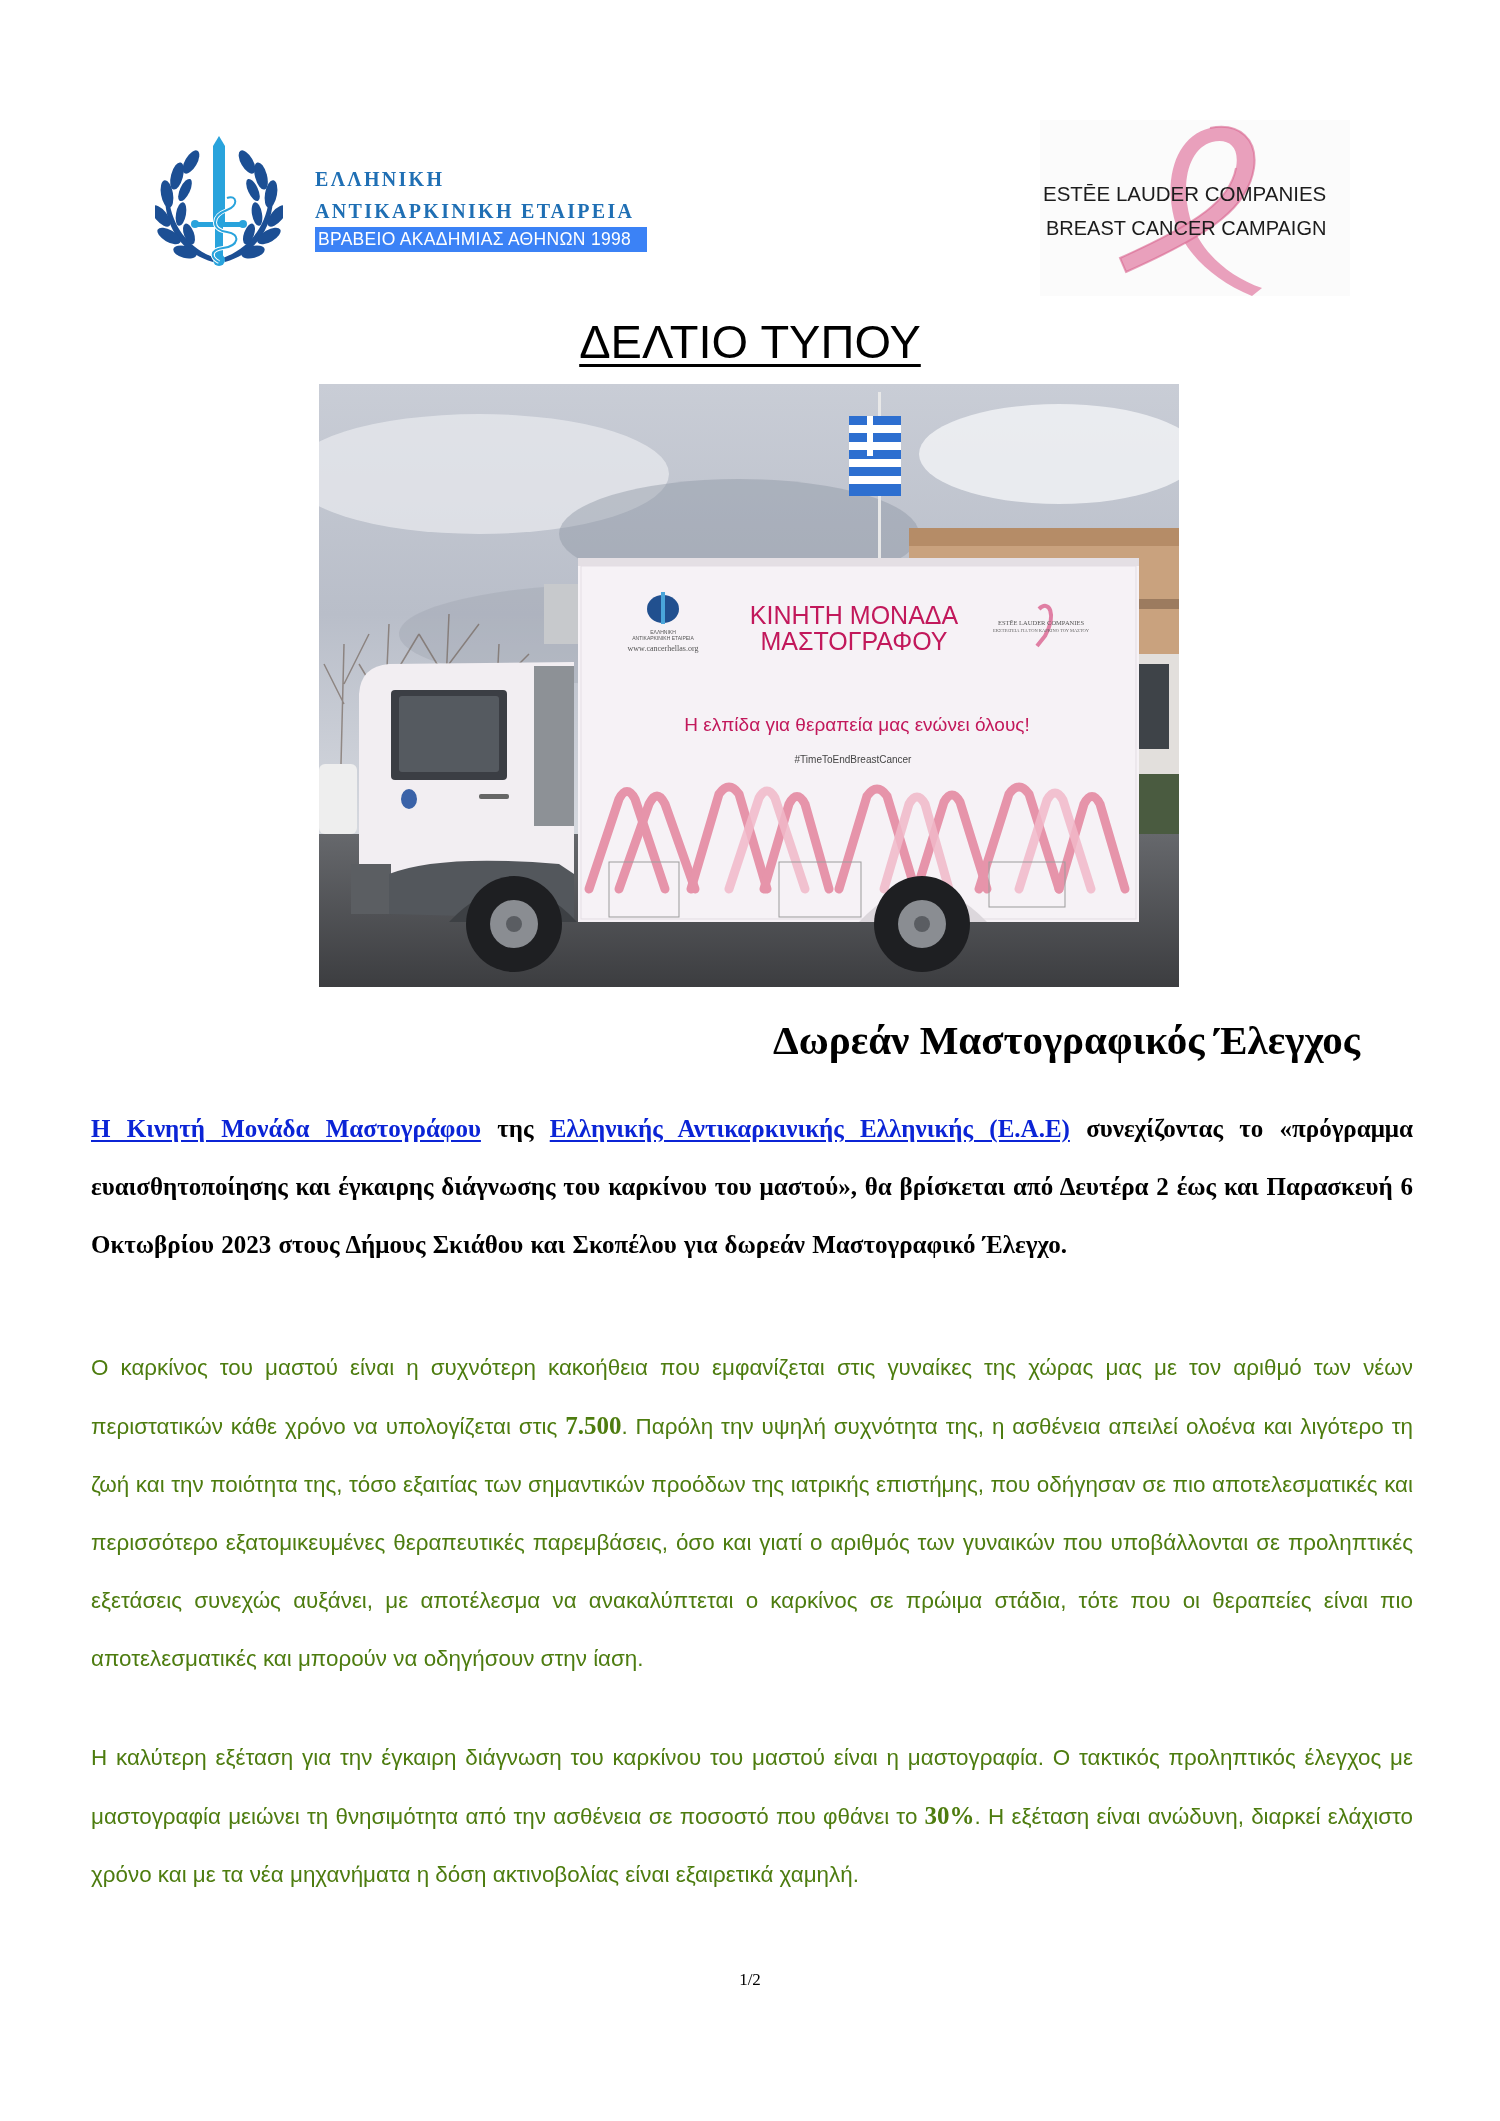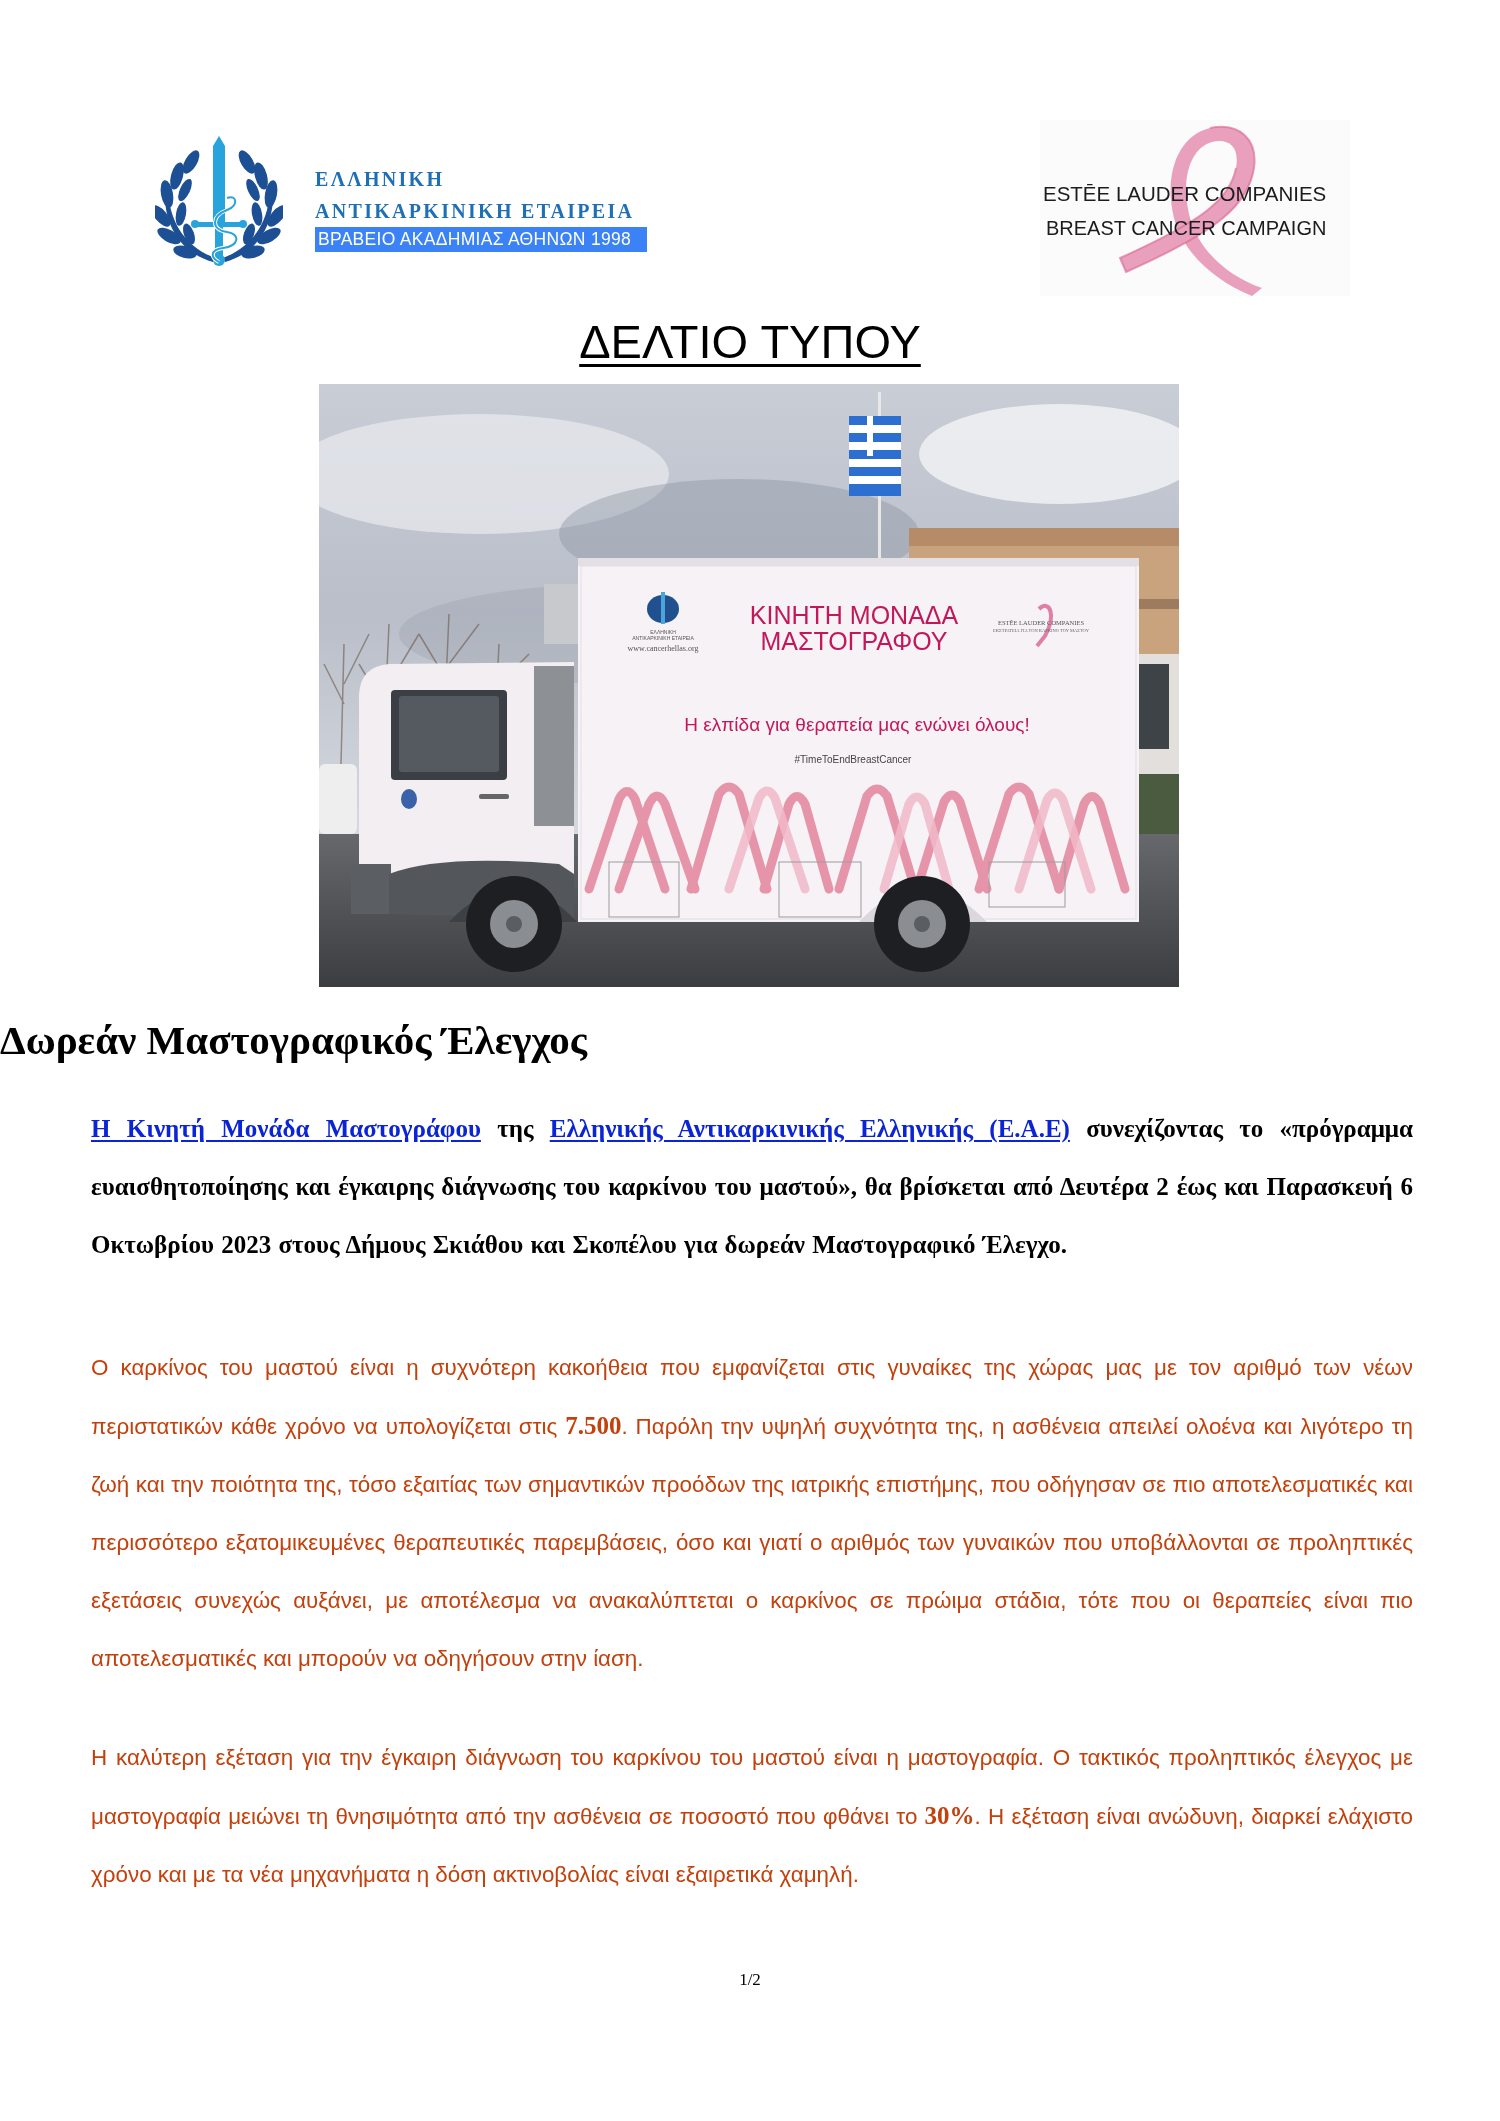--- a/index.html
+++ b/index.html
@@ -35,35 +35,35 @@
     position: absolute; left: 0; width: 1500px; top: 314px; text-align: center;
     font-family: "Liberation Sans", sans-serif; font-size: 47px; line-height: 56px;
     text-decoration: underline; text-decoration-thickness: 3px; text-underline-offset: 6px;
   }
 
   
   .photo { position: absolute; left: 319px; top: 384px; width: 860px; height: 603px; overflow: hidden; }
 
   
   .subtitle {
-    position: absolute; left: 0; width: 1360px; top: 1010px; text-align: left;
+    position: absolute; left: 0; width: 1360px; top: 1010px; text-align: right;
     font-family: "Liberation Serif", serif; font-weight: bold; font-size: 41px; line-height: 60px;
   }
 
   
   .para {
     position: absolute; left: 91px; width: 1322px; text-align: justify; text-align-last: left;
   }
   .para-lead {
     top: 1100px; font-family: "Liberation Serif", serif; font-weight: bold; font-size: 25px; line-height: 58px;
     word-spacing: 1px;
   }
   .para-lead a { color: #0b24d6; text-decoration: underline; text-underline-offset: 3px; }
   .para-body {
-    font-family: "Liberation Sans", sans-serif; font-size: 22.4px; line-height: 58px; color: #c2410c;
+    font-family: "Liberation Sans", sans-serif; font-size: 22.4px; line-height: 58px; color: #4d7c0f;
   }
   .para-2 { top: 1339px; }
   .para-3 { top: 1729px; }
   .para-body b { font-family: "Liberation Serif", serif; font-weight: bold; font-size: 25px; }
 
   .page-number {
     position: absolute; left: 0; width: 1500px; top: 1963px; text-align: center;
     font-family: "Liberation Serif", serif; font-size: 17px; line-height: 34px;
   }
 </style>

